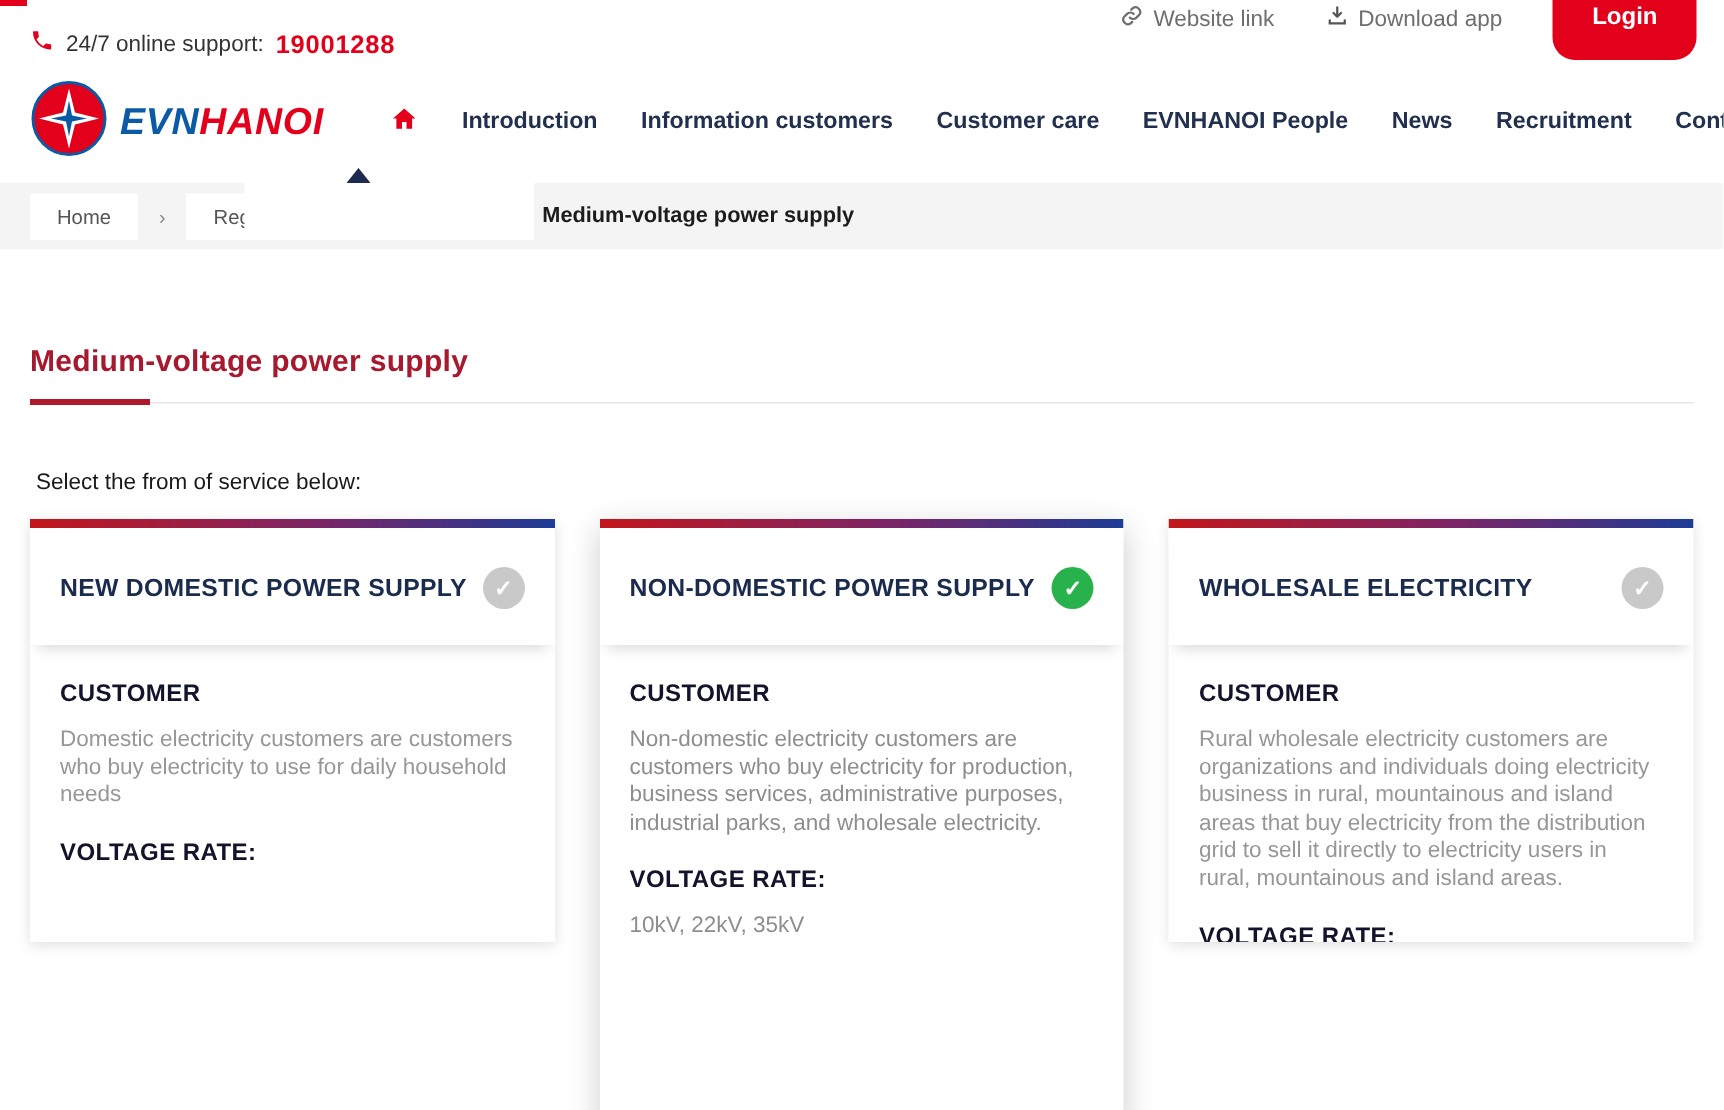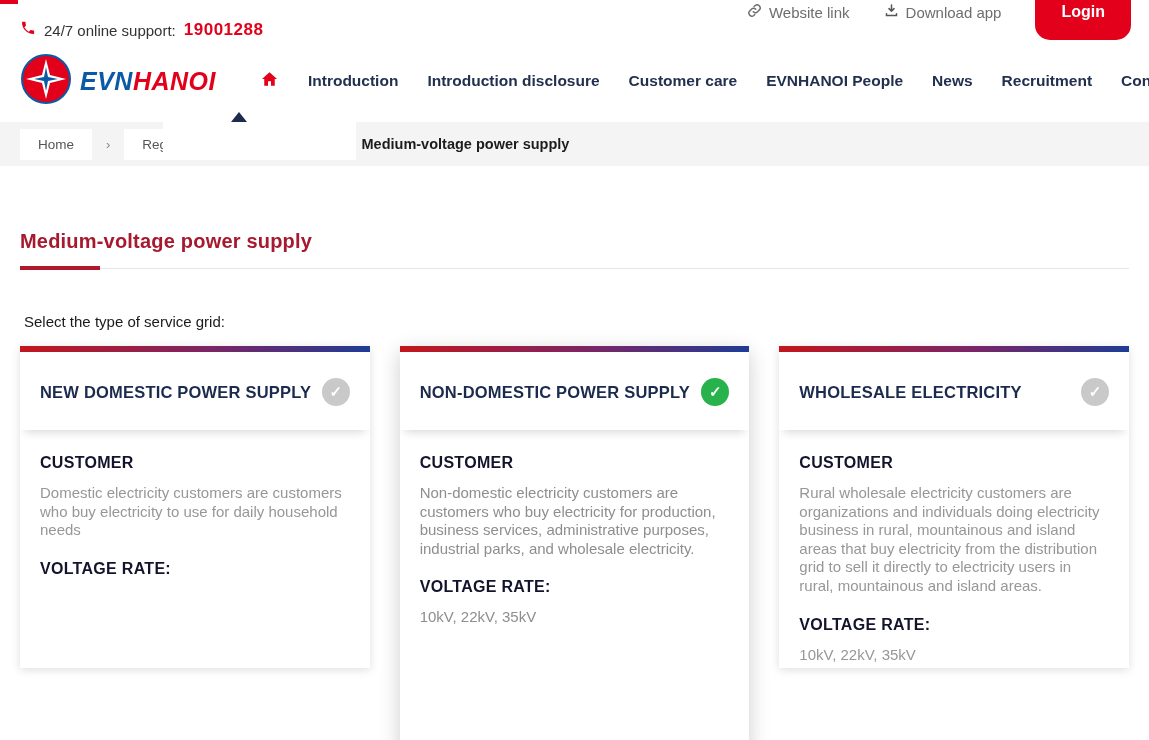--- a/index.html
+++ b/index.html
@@ -80,21 +80,21 @@
   .page-title { font-size:20px; font-weight:bold; color:#a6192e; letter-spacing:.2px; }
   .title-accent {
     position:absolute; left:0; bottom:-2px;
     width:80px; height:4px; background:#b0192c;
   }
   .select-hint { margin:44px 24px 16px 24px; font-size:15px; color:#1a1a1a; }
 
   
   .cards { display:flex; gap:30px; margin:0 20px; }
   .card {
-    flex:1 1 0; height:322px; background:#fff;
+    flex:1 1 0; height:282px; background:#fff;
     box-shadow:0 2px 9px rgba(0,0,0,.13);
     overflow:hidden; cursor:pointer; position:relative;
   }
   .card.selected { box-shadow:0 6px 20px rgba(0,0,0,.20); height:406px; }
   .card-topbar { height:6px; background:linear-gradient(90deg,#c3161c 0%,#7b2566 55%,#1e3c96 100%); }
   .card-header {
     display:flex; align-items:center; justify-content:space-between;
     padding:26px 20px 24px 20px;
     box-shadow:0 7px 9px -5px rgba(0,0,0,.16);
     position:relative; z-index:2; background:#fff;
@@ -175,21 +175,21 @@
   </div>
   <div class="nav">
     <span class="nav-home">
       <span class="icon-svg">
         <svg width="19" height="18" viewBox="0 0 24 24">
             <path fill="#e3001b" d="M12 3l10 9h-3v9h-5v-6h-4v6H5v-9H2l10-9z"></path>
           </svg>
       </span>
     </span>
     <span class="nav-item">Introduction</span>
-    <span class="nav-item">Introduction disclosure</span>
+    <span class="nav-item">Information customers</span>
     <span class="nav-item">Customer care</span>
     <span class="nav-item">EVNHANOI People</span>
     <span class="nav-item">News</span>
     <span class="nav-item">Recruitment</span>
     <span class="nav-item">Contact</span>
   </div>
 </div>
 
 
 <div class="nav-dropdown-panel"></div>
@@ -203,21 +203,21 @@
   <span class="crumb-sep chip">›</span>
   <span class="crumb-current">Medium-voltage power supply</span>
 </div>
 
 
 <div class="title-wrap">
   <div class="page-title">Medium-voltage power supply</div>
   <div class="title-accent"></div>
 </div>
 
-<div class="select-hint">Select the type of service grid:</div>
+<div class="select-hint">Select the from of service below:</div>
 
 
 <div class="cards">
 
   <div class="card dim">
     <div class="card-topbar"></div>
     <div class="card-header">
       <span class="card-title">NEW DOMESTIC POWER SUPPLY</span>
       <span class="check-badge">✓</span>
     </div>

